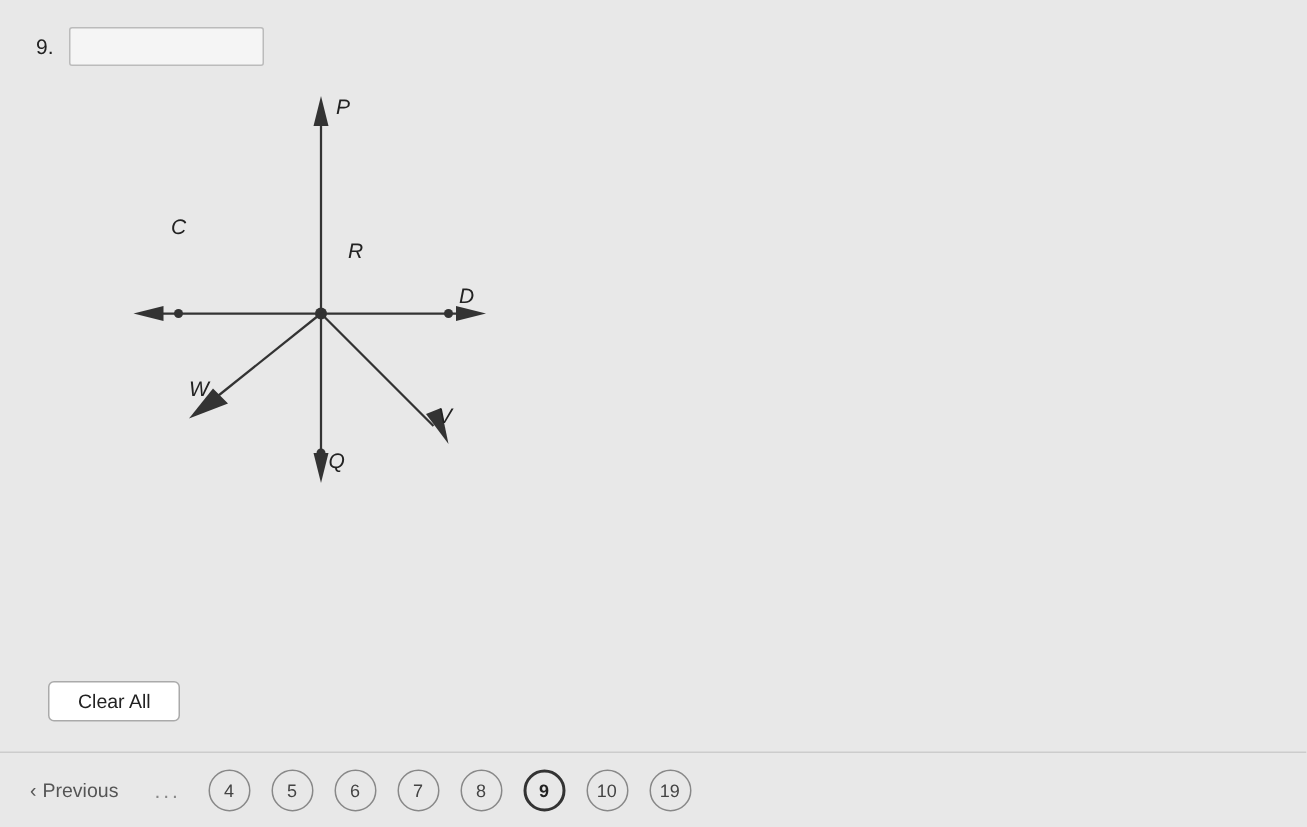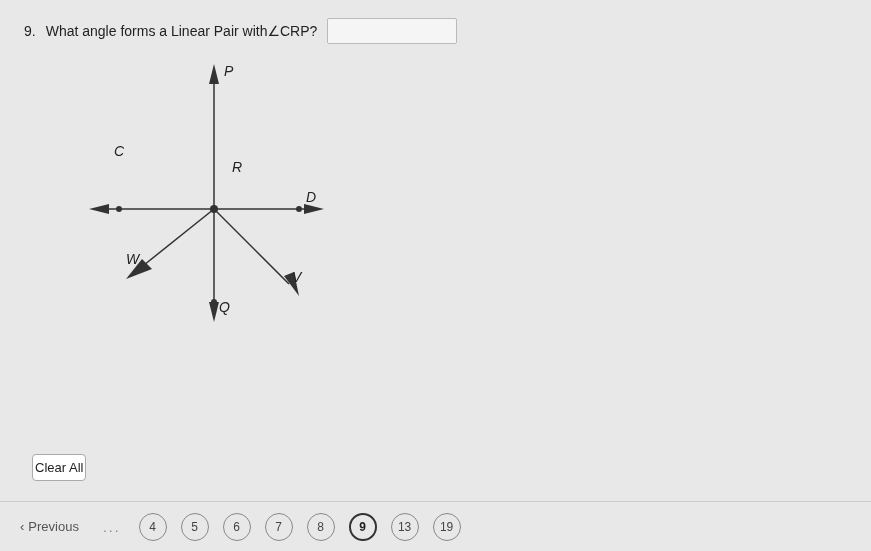--- a/index.html
+++ b/index.html
@@ -41,21 +41,21 @@
       height: 320px;
       position: relative;
     }
     .clear-btn {
       position: absolute;
       bottom: 70px;
       left: 32px;
       background: #fff;
       border: 1px solid #aaa;
       border-radius: 4px;
-      padding: 5px 2px;
+      padding: 5px 19px;
       font-size: 13px;
       cursor: pointer;
       color: #222;
     }
     .bottom-nav {
       position: absolute;
       bottom: 0;
       left: 0;
       width: 871px;
       height: 50px;
@@ -107,21 +107,20 @@
       width: 260px;
       height: 300px;
     }
   </style>
 </head>
 <body>
 
 <div class="main-content">
   <div class="question-row">
     <span class="question-text">9.</span>
-    <span class="question-text">What angle forms a Linear Pair with∠CRP?</span>
     <input class="answer-box" type="text" placeholder="" style="">
   </div>
 
   <div class="diagram-area">
     <svg class="diagram" viewBox="0 0 260 300">
 
       <circle cx="130" cy="155" r="4" fill="#333"></circle>
 
       <line x1="130" y1="155" x2="130" y2="25" stroke="#333" stroke-width="1.5"></line>
       <polygon points="130,10 125,30 135,30" fill="#333"></polygon>
@@ -185,18 +184,18 @@
   <div class="page-btn">
     <span>7</span>
   </div>
   <div class="page-btn">
     <span>8</span>
   </div>
   <div class="page-btn active">
     <span>9</span>
   </div>
   <div class="page-btn">
-    <span>13</span>
+    <span>10</span>
   </div>
   <div class="page-btn">
     <span>19</span>
   </div>
 </div>
 
 </body></html>

